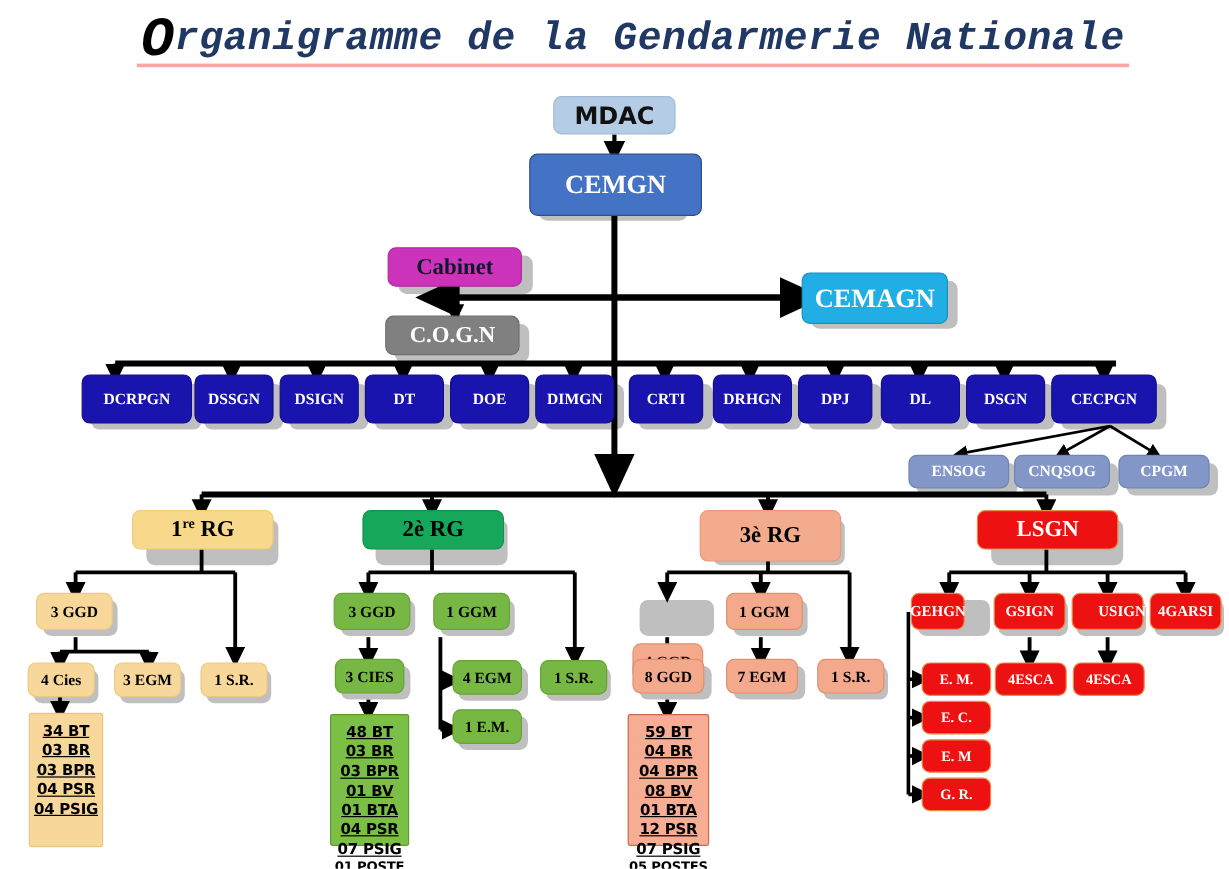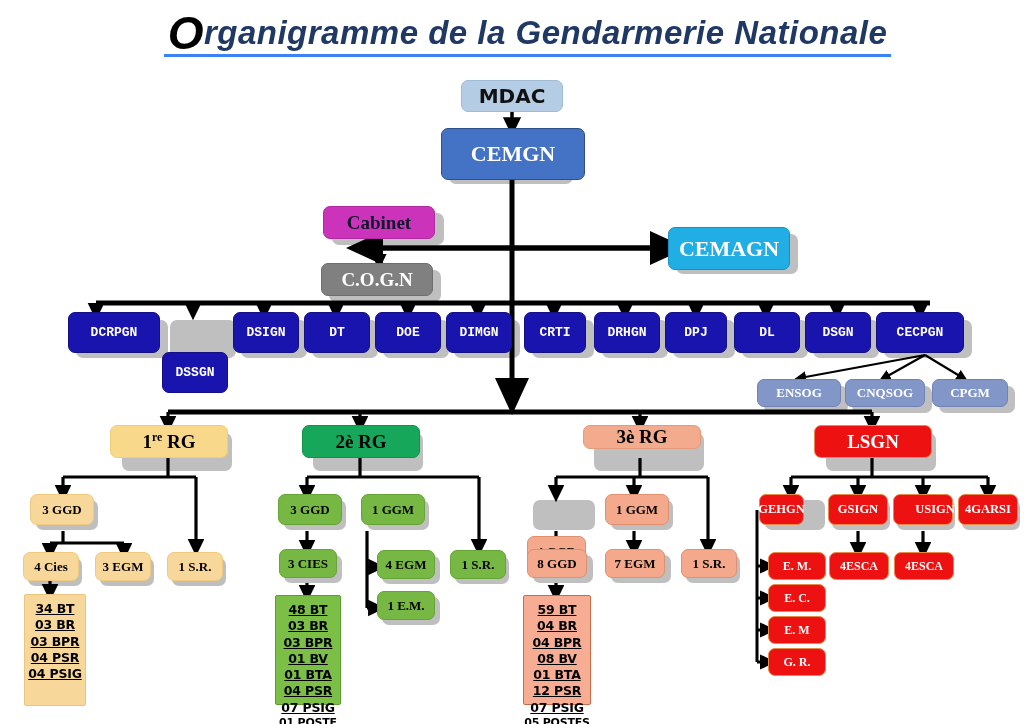--- a/index.html
+++ b/index.html
@@ -10,25 +10,25 @@
     overflow:hidden;position:relative;
   }
   #root{position:relative;width:1024px;height:724px;}
 
   
   .title-wrap{
     position:absolute;left:0;top:14px;width:1024px;text-align:center;
   }
   .title{
     display:inline-block;
-    font-family:Liberation Sans, sans-serif;
+    font-family:Liberation Mono, monospace;
     font-weight:bold;font-style:italic;
     font-size:33px;color:#1F3864;
     letter-spacing:.5px;
-    border-bottom:3px solid #3b82f6;
+    border-bottom:3px solid #fca5a5;
     padding:0 4px 2px 4px;
     white-space:nowrap;
     margin-left:31px;
   }
   .title .cap{
     color:#000000;font-size:46px;line-height:0;
     position:relative;top:5px;
   }
 
   
@@ -44,21 +44,21 @@
   }
   .wire{position:absolute;left:0;top:0;z-index:3;pointer-events:none;}
 
   
   .c-mdac   {background:#B4CDE4;color:#111111;border:1px solid #9FBBD6;
              font-family:"DejaVu Sans",sans-serif;}
   .c-cemgn  {background:#4472C4;color:#ffffff;border:1.5px solid #2F4E8A;}
   .c-cabinet{background:#CC33BB;color:#0f172a;border:1px solid #B22AA2;}
   .c-cogn   {background:#808080;color:#ffffff;border:1px solid #6E6E6E;}
   .c-cemagn {background:#21AEE4;color:#ffffff;border:1.5px solid #1792C0;}
-  .c-dir    {background:#1A14AE;color:#ffffff;border:1px solid #140F86;font-family:Liberation Mono, monospace;}
+  .c-dir    {background:#1A14AE;color:#ffffff;border:1px solid #140F86;}
   .c-ecole  {background:#8296C8;color:#ffffff;border:1px solid #6F83B5;}
   .c-rg1    {background:#F8D98C;color:#000000;border:1px solid #F0CC72;}
   .c-rg1s   {background:#F8D79B;color:#000000;border:1px solid #EFC97F;}
   .c-rg2    {background:#17A75B;color:#000000;border:1px solid #12914E;}
   .c-rg2s   {background:#76B843;color:#000000;border:1px solid #66A436;}
   .c-rg3    {background:#F2AC8D;color:#000000;border:1px solid #E59B79;}
   .c-rg3s   {background:#F4A98C;color:#000000;border:1px solid #E08F6F;}
   .c-lsgn   {background:#EE1111;color:#ffffff;border:1px solid #E88A4A;}
   .c-lsgns  {background:#EE1111;color:#ffffff;border:1px solid #E88A4A;}
 
@@ -211,21 +211,21 @@
   <div class="shadow" style="left:329px;top:270px;width:112px;height:32px;"></div>
   <div class="node c-cogn t-big" style="left:321px;top:263px;width:112px;height:33px;">C.O.G.N</div>
 
   <div class="shadow" style="left:676px;top:234px;width:122px;height:40px;"></div>
   <div class="node c-cemagn t-cemgn" style="left:668px;top:227px;width:122px;height:43px;">CEMAGN</div>
 
   <div id="dir-layer">
       <div class="shadow" style="left: 76px; top: 320px; width: 92px; height: 38px;"></div>
       <div class="node c-dir t-dir" style="left: 68px; top: 312px; width: 92px; height: 41px;">DCRPGN</div>
       <div class="shadow" style="left: 170px; top: 320px; width: 66px; height: 38px;"></div>
-      <div class="node c-dir t-dir" style="left: 162px; top: 312px; width: 66px; height: 41px; margin-top: 40px;">DSSGN</div>
+      <div class="node c-dir t-dir" style="left: 162px; top: 312px; width: 66px; height: 41px;">DSSGN</div>
       <div class="shadow" style="left: 241px; top: 320px; width: 66px; height: 38px;"></div>
       <div class="node c-dir t-dir" style="left: 233px; top: 312px; width: 66px; height: 41px;">DSIGN</div>
       <div class="shadow" style="left: 312px; top: 320px; width: 66px; height: 38px;"></div>
       <div class="node c-dir t-dir" style="left: 304px; top: 312px; width: 66px; height: 41px;">DT</div>
       <div class="shadow" style="left: 383px; top: 320px; width: 66px; height: 38px;"></div>
       <div class="node c-dir t-dir" style="left: 375px; top: 312px; width: 66px; height: 41px;">DOE</div>
       <div class="shadow" style="left: 454px; top: 320px; width: 66px; height: 38px;"></div>
       <div class="node c-dir t-dir" style="left: 446px; top: 312px; width: 66px; height: 41px;">DIMGN</div>
       <div class="shadow" style="left: 532px; top: 320px; width: 62px; height: 38px;"></div>
       <div class="node c-dir t-dir" style="left: 524px; top: 312px; width: 62px; height: 41px;">CRTI</div>
@@ -301,21 +301,21 @@
       <div>03 BR</div>
       <div>03 BPR</div>
       <div>01 BV</div>
       <div>01 BTA</div>
       <div>04 PSR</div>
       <div>07 PSIG</div>
       <div class="small">01 POSTE</div>
     </div>
 
   <div class="shadow" style="left:594px;top:433px;width:110px;height:38px;"></div>
-  <div class="node c-rg3 t-rg" style="left:583px;top:425px;width:118px;height:24px;">3è RG</div>
+  <div class="node c-rg3 t-rg" style="left:583px;top:425px;width:118px;height:43px;">3è RG</div>
 
   <div class="shadow" style="left:533px;top:500px;width:62px;height:30px;"></div>
   <div class="node c-rg3s t-sub" style="left:527px;top:494px;width:59px;height:31px;margin-top:42px;">4 GGD</div>
 
   <div class="shadow" style="left:611px;top:500px;width:62px;height:30px;"></div>
   <div class="node c-rg3s t-sub" style="left:605px;top:494px;width:64px;height:31px;">1 GGM</div>
 
   <div class="shadow" style="left:533px;top:555px;width:60px;height:28px;"></div>
   <div class="node c-rg3s t-sub" style="left:527px;top:549px;width:60px;height:29px;">8 GGD</div>
 

